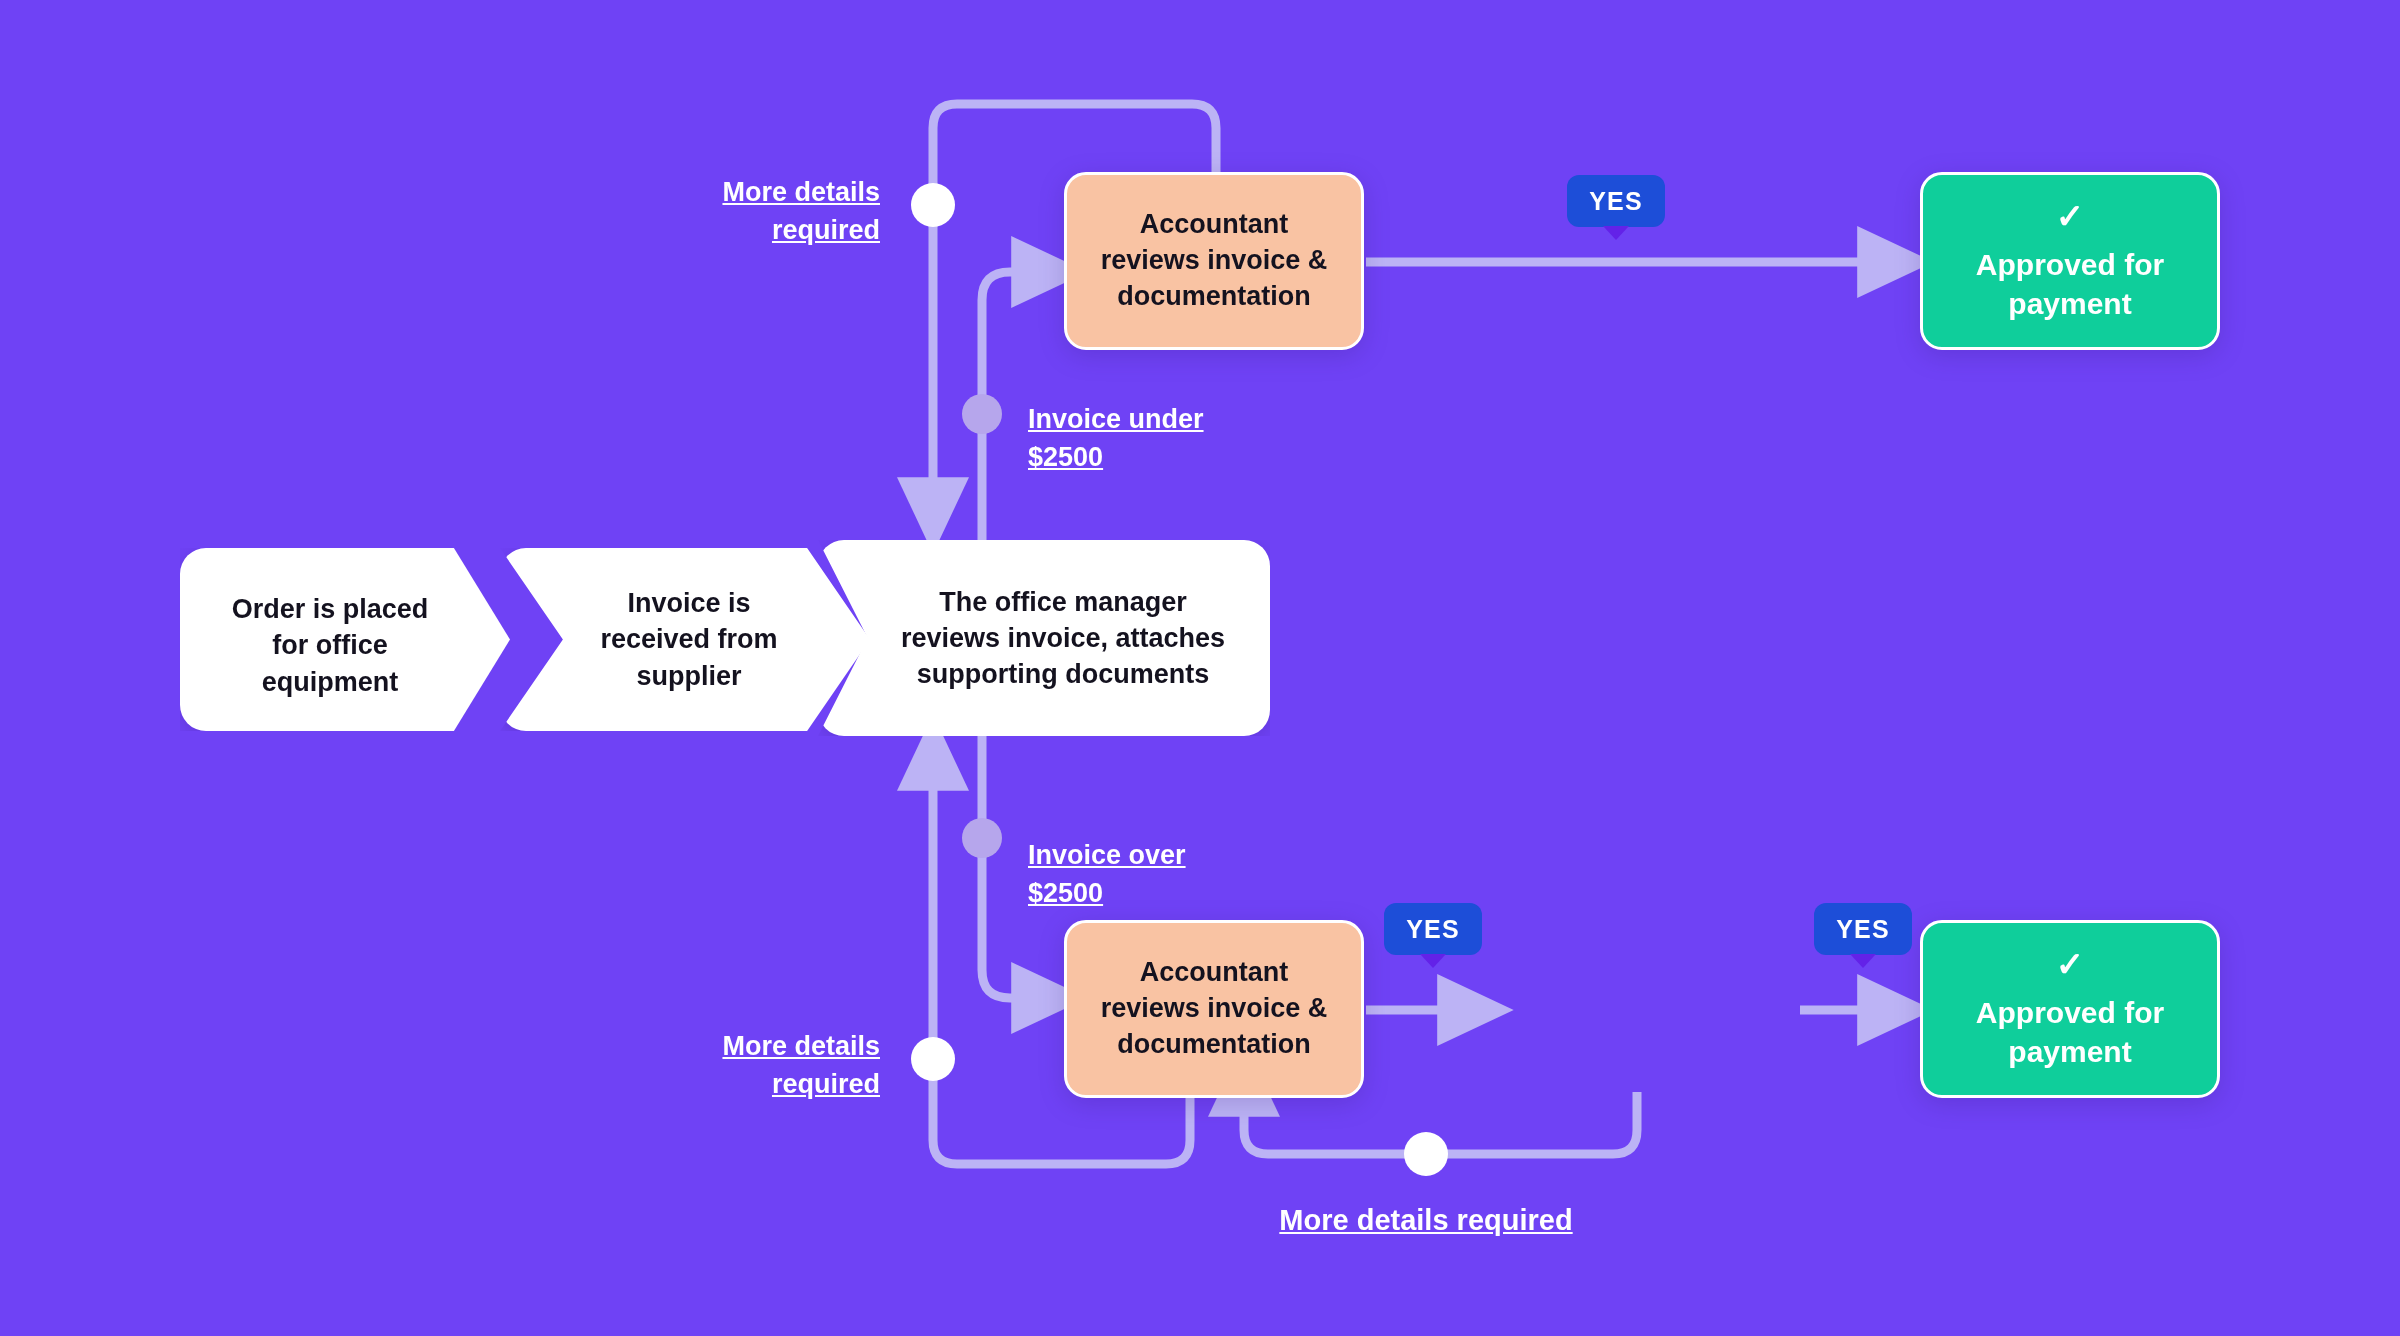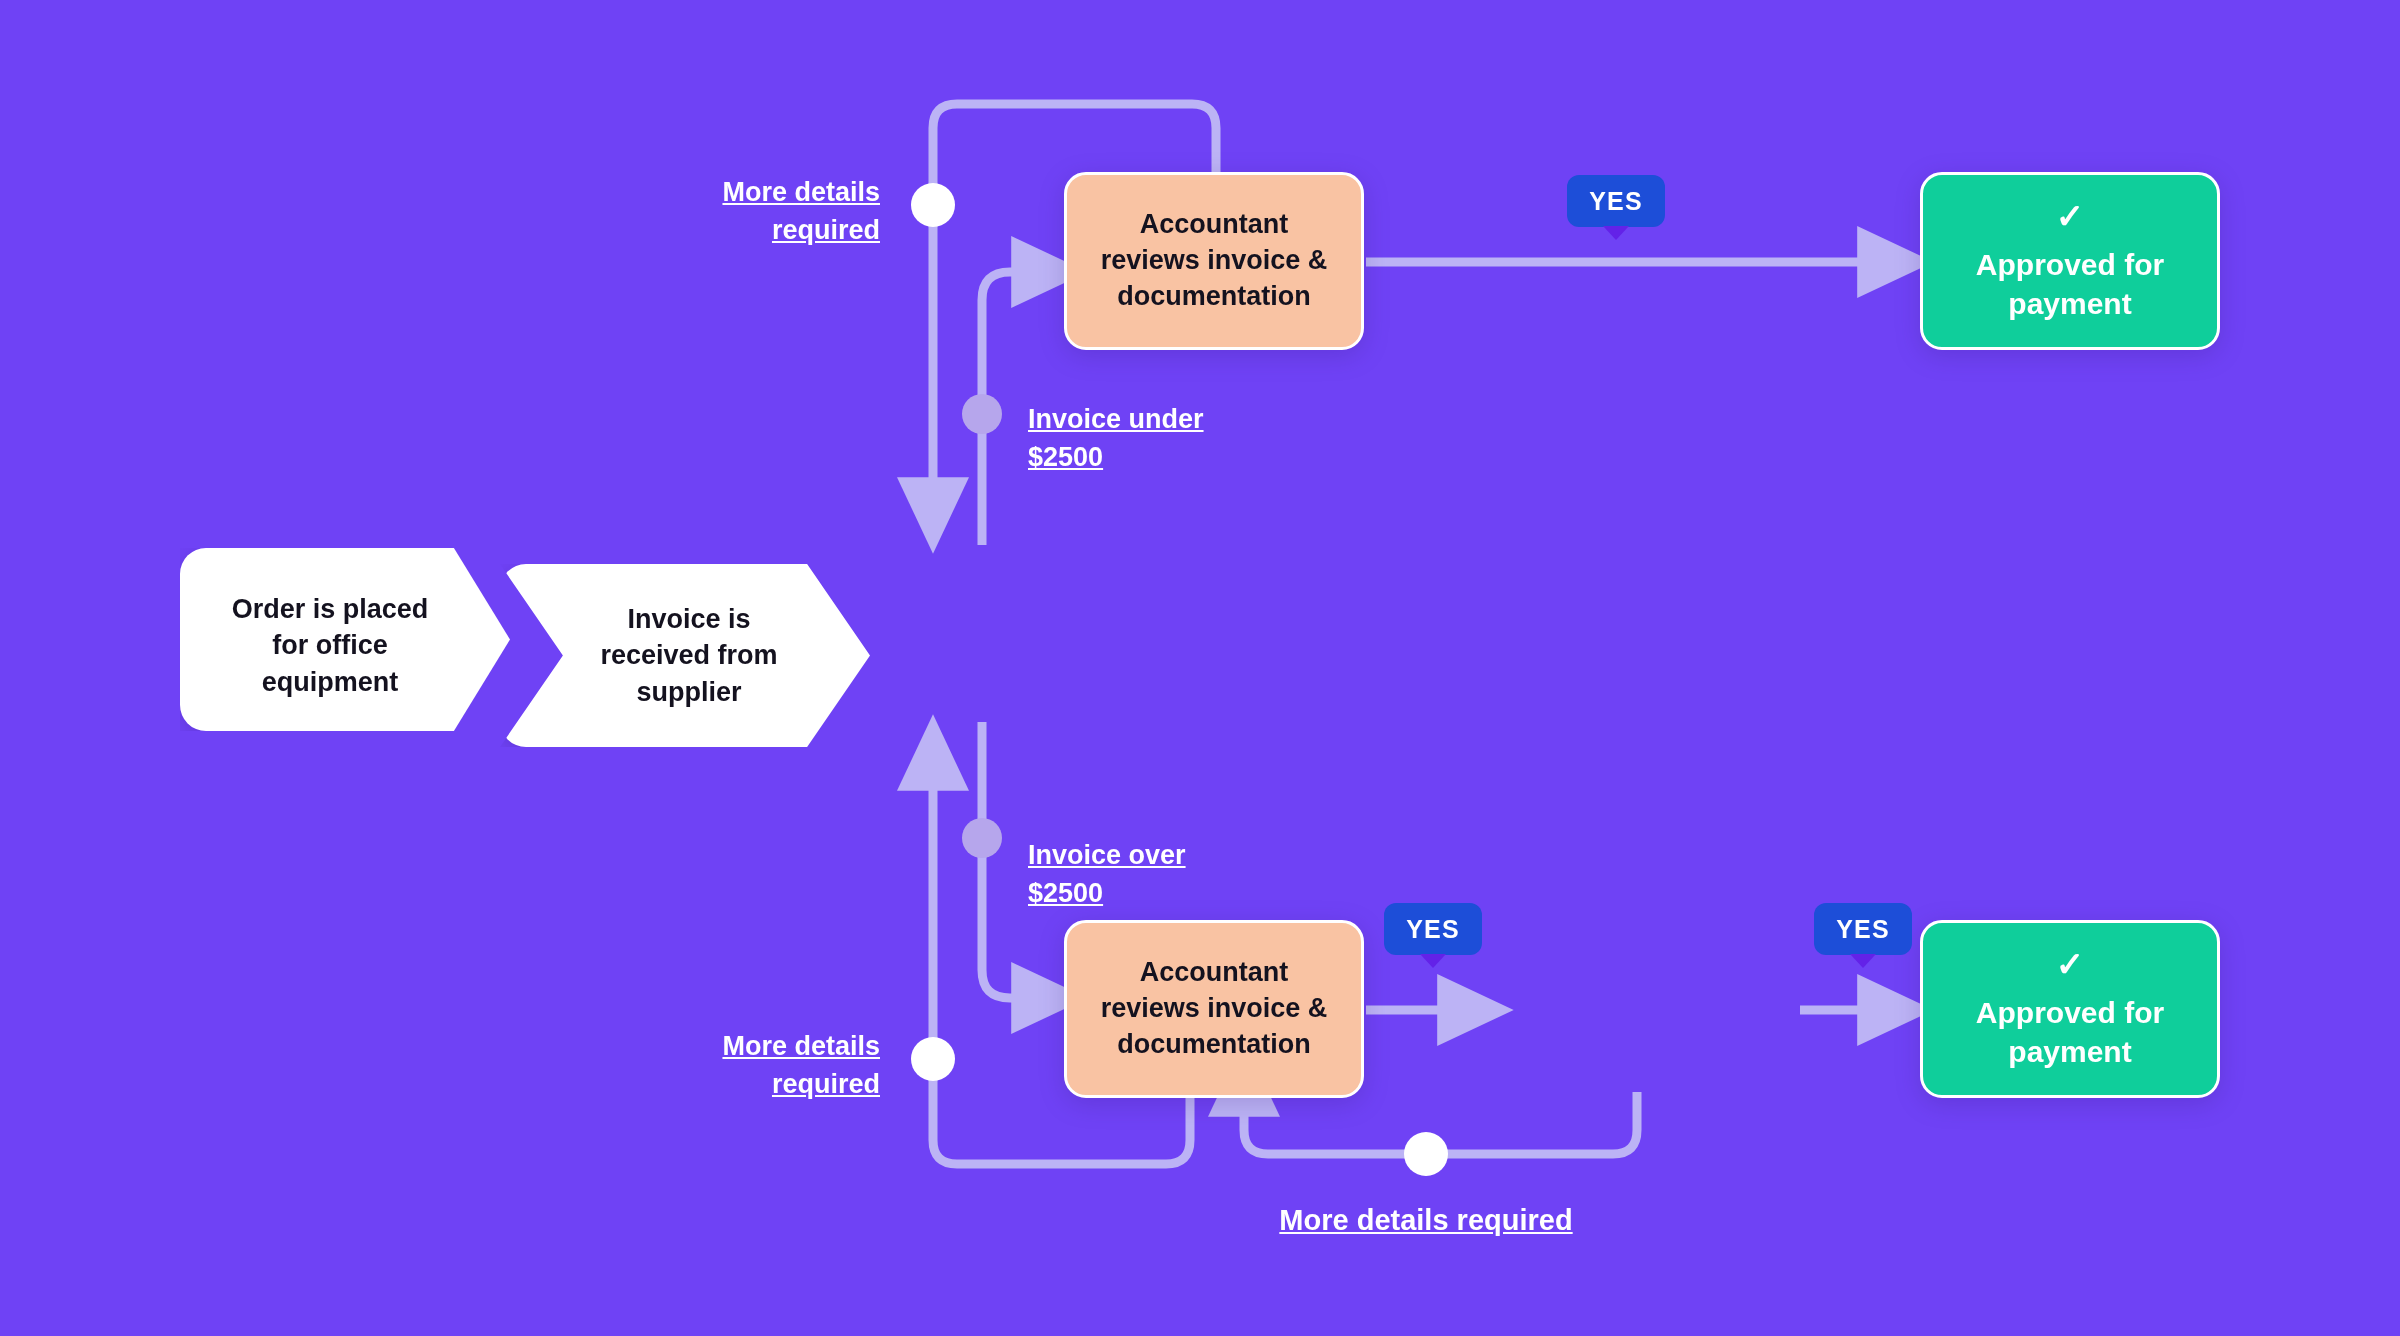--- a/index.html
+++ b/index.html
@@ -42,21 +42,20 @@
     -webkit-clip-path: polygon(0 0, 83% 0, 100% 50%, 83% 100%, 0 100%);
     clip-path: polygon(0 0, 83% 0, 100% 50%, 83% 100%, 0 100%);
     border-radius: 26px;
     padding: 0 58px 0 28px;
   }
   .chev-b {
     -webkit-clip-path: polygon(0 0, 83% 0, 100% 50%, 83% 100%, 0 100%, 17% 50%);
     clip-path: polygon(0 0, 83% 0, 100% 50%, 83% 100%, 0 100%, 17% 50%);
     border-radius: 26px;
     padding: 0 54px 0 62px;
-    margin-top: 16px;
   }
   .chev-c {
     -webkit-clip-path: polygon(0 0, 100% 0, 100% 100%, 0 100%, 11% 50%);
     clip-path: polygon(0 0, 100% 0, 100% 100%, 0 100%, 11% 50%);
     border-radius: 26px;
     padding: 0 28px 0 66px;
   }
 
   
   .card {
@@ -198,20 +197,25 @@
 for office
 equipment</span>
   </div>
 
   <div class="chev chev-b" style="left:500px; top:548px; width:370px; height:183px;">
     <span style="white-space: pre-line;">Invoice is
 received from
 supplier</span>
   </div>
 
+  <div class="chev chev-c" style="left:818px; top:540px; width:452px; height:196px;">
+    <span style="white-space: pre-line;">The office manager
+reviews invoice, attaches
+supporting documents</span>
+  </div>
 
   <div class="card" style="left:1064px; top:172px; width:300px; height:178px;">
     <span style="white-space: pre-line;">Accountant
 reviews invoice &amp;
 documentation</span>
   </div>
 
   <div class="card" style="left:1064px; top:920px; width:300px; height:178px;">
     <span style="white-space: pre-line;">Accountant
 reviews invoice &amp;

